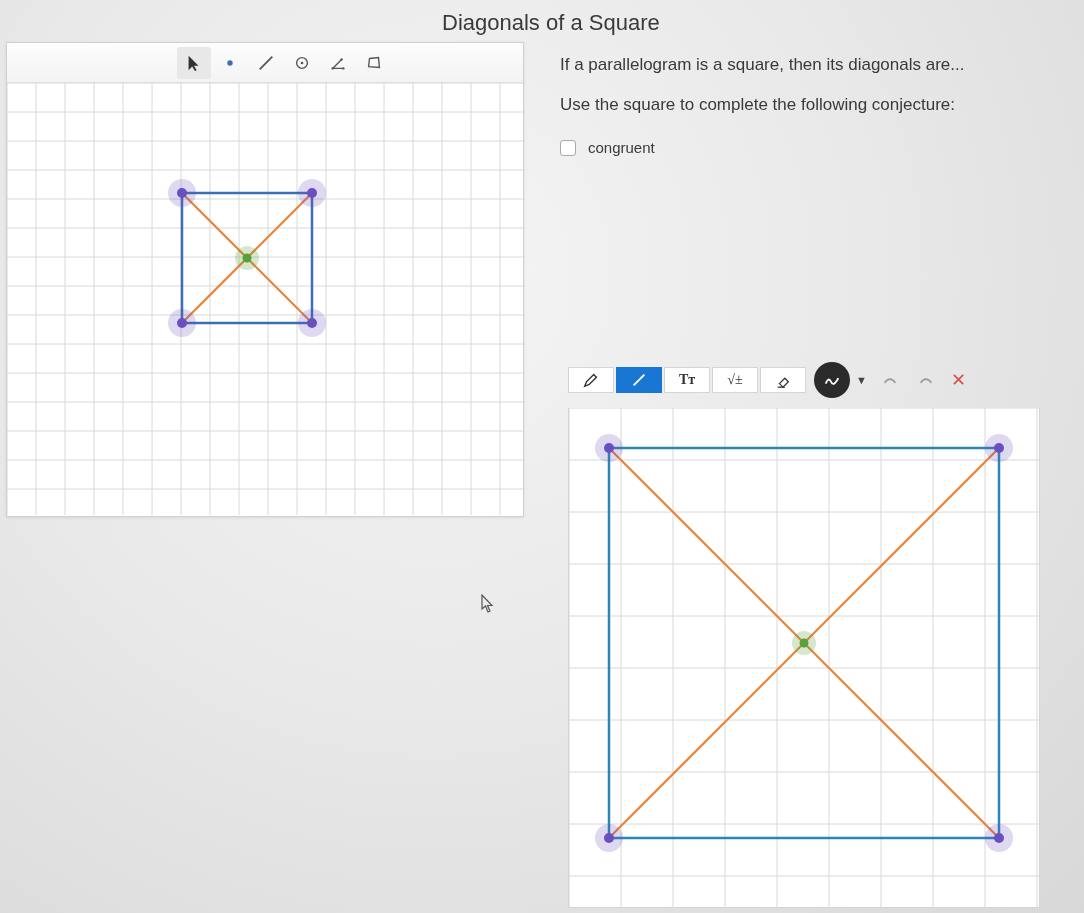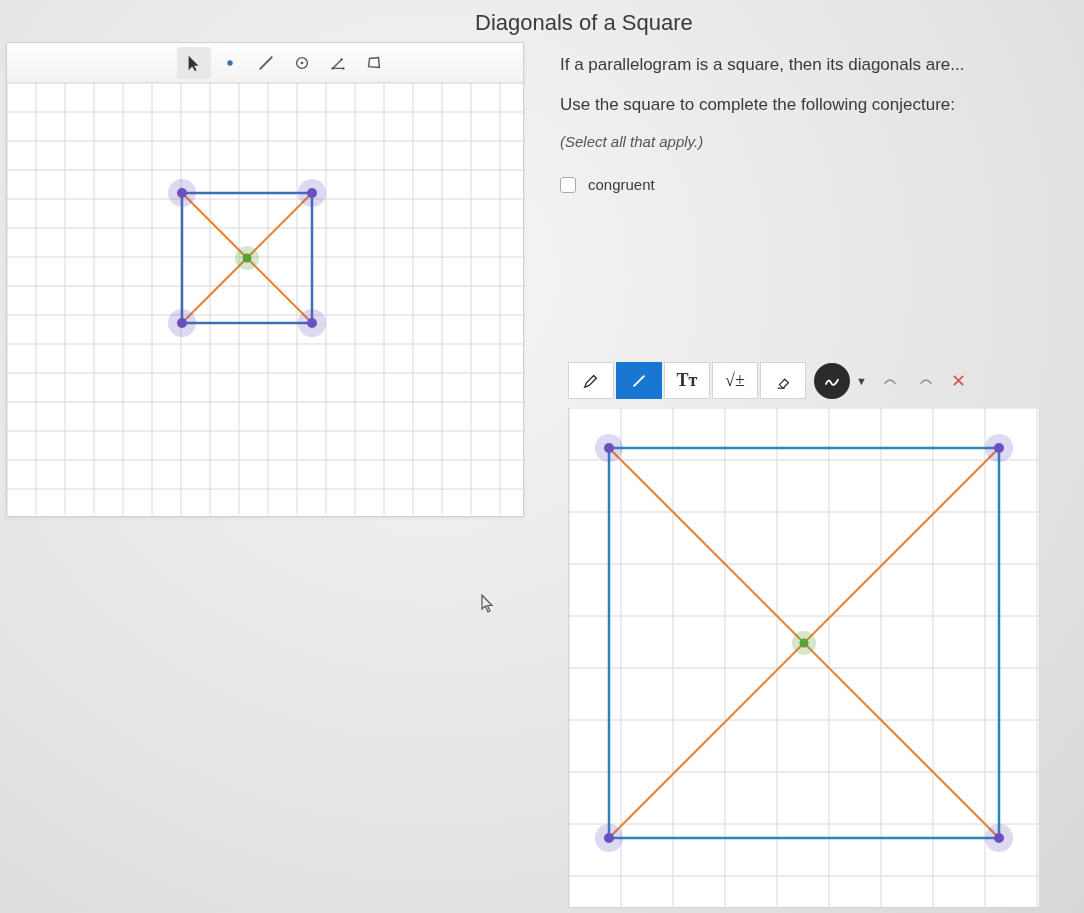--- a/index.html
+++ b/index.html
@@ -8,21 +8,21 @@
     background: radial-gradient(ellipse at 40% 30%, #f5f5f5 0%, #e8e8e8 50%, #d8d8d8 100%);
     width: 1084px;
     height: 913px;
     overflow: hidden;
     position: relative;
     color: #333;
   }
   .title {
     position: absolute;
     top: 10px;
-    left: 475px;
+    left: 442px;
     font-size: 22px;
     color: #3a3a3a;
     font-weight: 400;
   }
   .left-panel {
     position: absolute;
     top: 42px;
     left: 6px;
     width: 518px;
     height: 475px;
@@ -110,29 +110,29 @@
   .scratch-toolbar {
     position: absolute;
     top: 362px;
     left: 568px;
     display: flex;
     align-items: center;
     gap: 2px;
   }
   .sb-btn {
     width: 46px;
-    height: 37px;
+    height: 26px;
     border: 1px solid #d5d5d5;
     background: #fff;
     display:flex;
     align-items:center;
     justify-content:center;
     cursor:pointer;
     color:#333;
-    font-size: 18px;
+    font-size: 14px;
   }
   .sb-btn.active { background: #1976d2; color:#fff; border-color:#1976d2; }
   .sb-btn svg { width:18px; height:18px; }
   .sb-round {
     width: 36px; height:36px; border-radius:50%;
     background:#2b2b2b; color:#fff;
     display:flex;align-items:center;justify-content:center;
     cursor:pointer; margin-left:6px;
   }
   .sb-caret { color:#444; padding:0 4px; cursor:pointer; font-size:11px;}
@@ -272,21 +272,20 @@
         <circle cx="305" cy="240" r="5" fill="#6a4fbf"></circle>
         <circle cx="175" cy="240" r="14" fill="#6a4fbf" opacity="0.22"></circle>
         <circle cx="175" cy="240" r="5" fill="#6a4fbf"></circle>
       </svg>
   </div>
 </div>
 
 <div class="content">
   <p>If a parallelogram is a square, then its diagonals are...</p>
   <p>Use the square to complete the following conjecture:</p>
-  <p class="hint">(Select all that apply.)</p>
   <div class="opts" id="opts">
       <div class="opt">
         <div class="checkbox"></div>
         <span>congruent</span>
       </div>
     </div>
 </div>
 
 <div class="scratch-toolbar">
   <div class="sb-btn">

